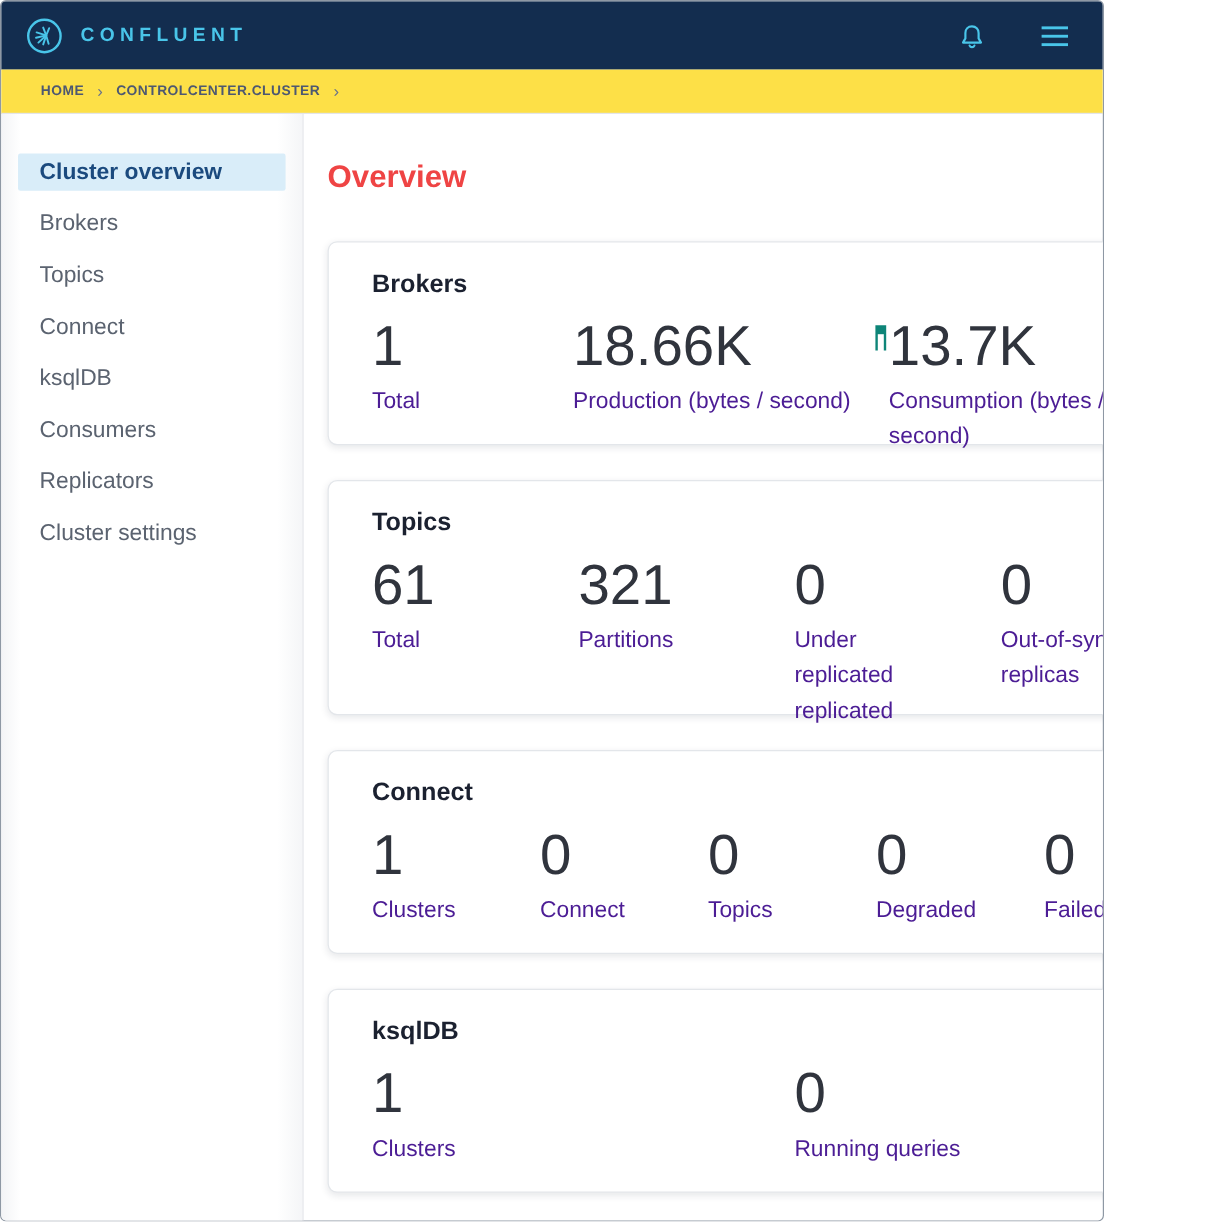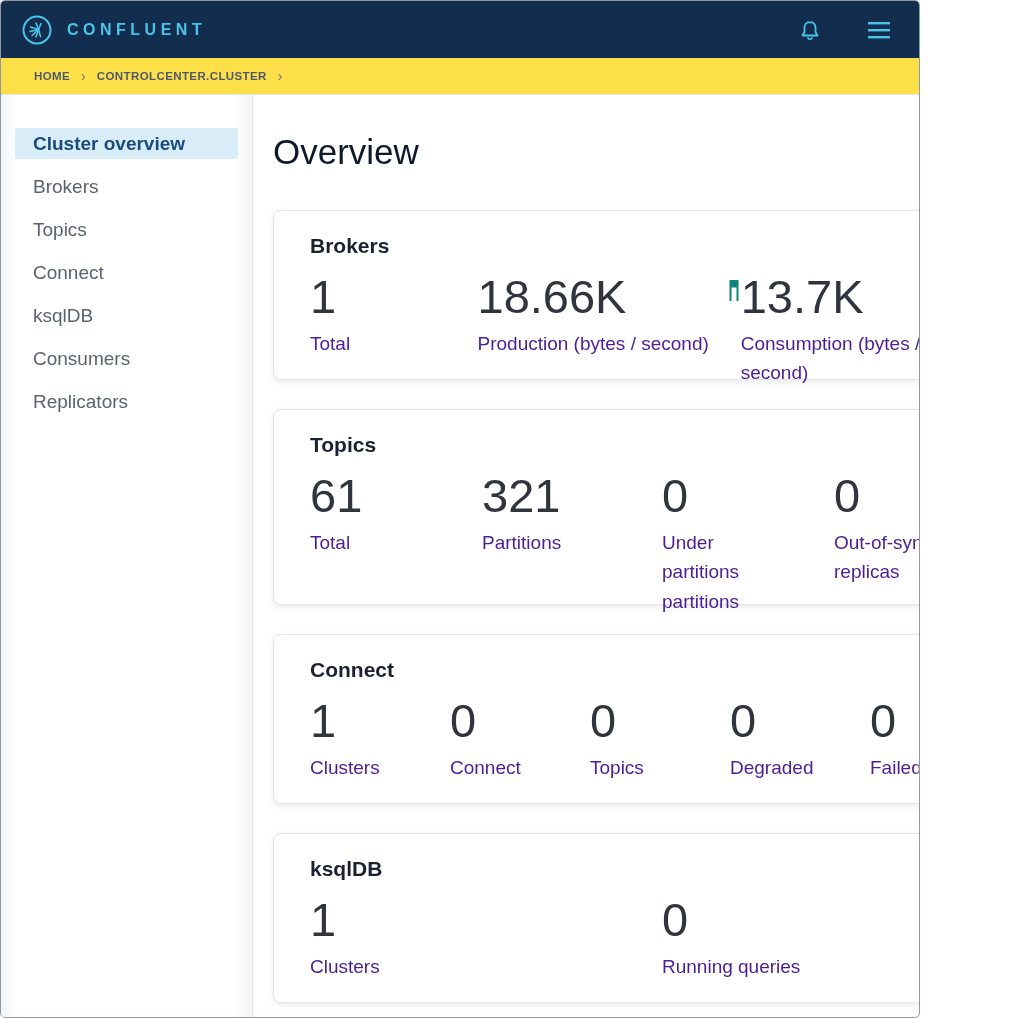--- a/index.html
+++ b/index.html
@@ -45,21 +45,21 @@
     border-right:1px solid #e3e5e9;
   }
   .side-item {
     height:31px; margin:0 14px 12px 14px; padding-left:18px;
     display:flex; align-items:center; border-radius:2px;
     font-size:19px; color:#5b6370; cursor:pointer;
   }
   .side-item.active { background:#d9edf9; color:#1b4a7e; font-weight:700; }
 
   .content { flex:1; padding:37px 0 0 20px; }
-  .page-title { font-size:35px; font-weight:400; color:#0f172a; }
+  .page-title { font-size:26px; font-weight:700; color:#ef4444; }
 
   .cards { margin-top:38px; }
   .card {
     position:relative; width:735px; background:#ffffff;
     border:1px solid #e3e6ea; border-radius:8px;
     box-shadow:0 2px 6px rgba(25,39,61,0.10);
     padding:23px 36px 0; margin-bottom:29px; cursor:pointer;
   }
   .card-brokers { height:170px; }
   .card-topics  { height:196px; }
@@ -140,20 +140,21 @@
   <div class="page-body">
 
     <aside class="sidebar">
       <div class="side-item active">Cluster overview</div>
       <div class="side-item">Brokers</div>
       <div class="side-item">Topics</div>
       <div class="side-item">Connect</div>
       <div class="side-item">ksqlDB</div>
       <div class="side-item">Consumers</div>
       <div class="side-item">Replicators</div>
+      <div class="side-item">Cluster settings</div>
     </aside>
 
     <main class="content">
       <h1 class="page-title">Overview</h1>
 
       <div class="cards">
 
         <section class="card card-brokers">
           <h2 class="card-title">Brokers</h2>
           <div class="stats">
@@ -190,21 +191,21 @@
             <div class="stat">
               <div class="stat-value">61</div>
               <div class="stat-label">Total</div>
             </div>
             <div class="stat">
               <div class="stat-value">321</div>
               <div class="stat-label">Partitions</div>
             </div>
             <div class="stat">
               <div class="stat-value">0</div>
-              <div class="stat-label">Under partitions partitions</div>
+              <div class="stat-label">Under replicated replicated</div>
             </div>
             <div class="stat">
               <div class="stat-value">0</div>
               <div class="stat-label">Out-of-sync replicas</div>
             </div>
           </div>
         </section>
 
         <section class="card card-connect">
           <h2 class="card-title">Connect</h2>

